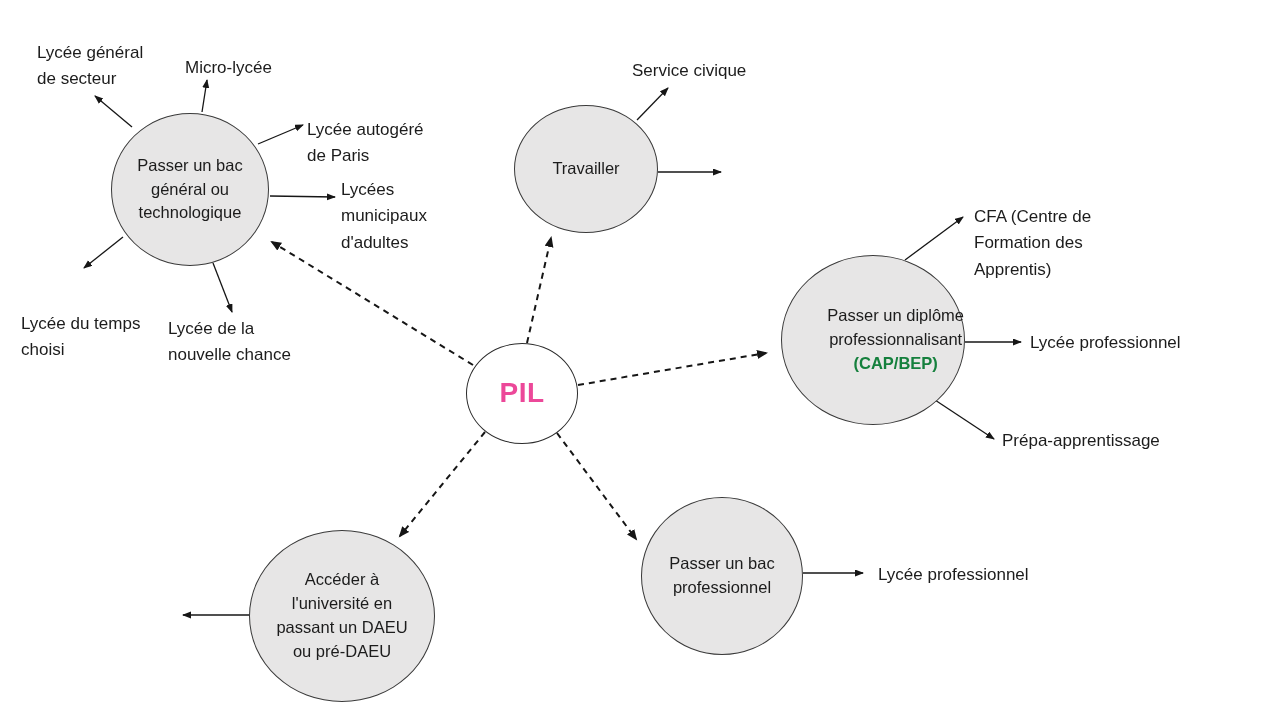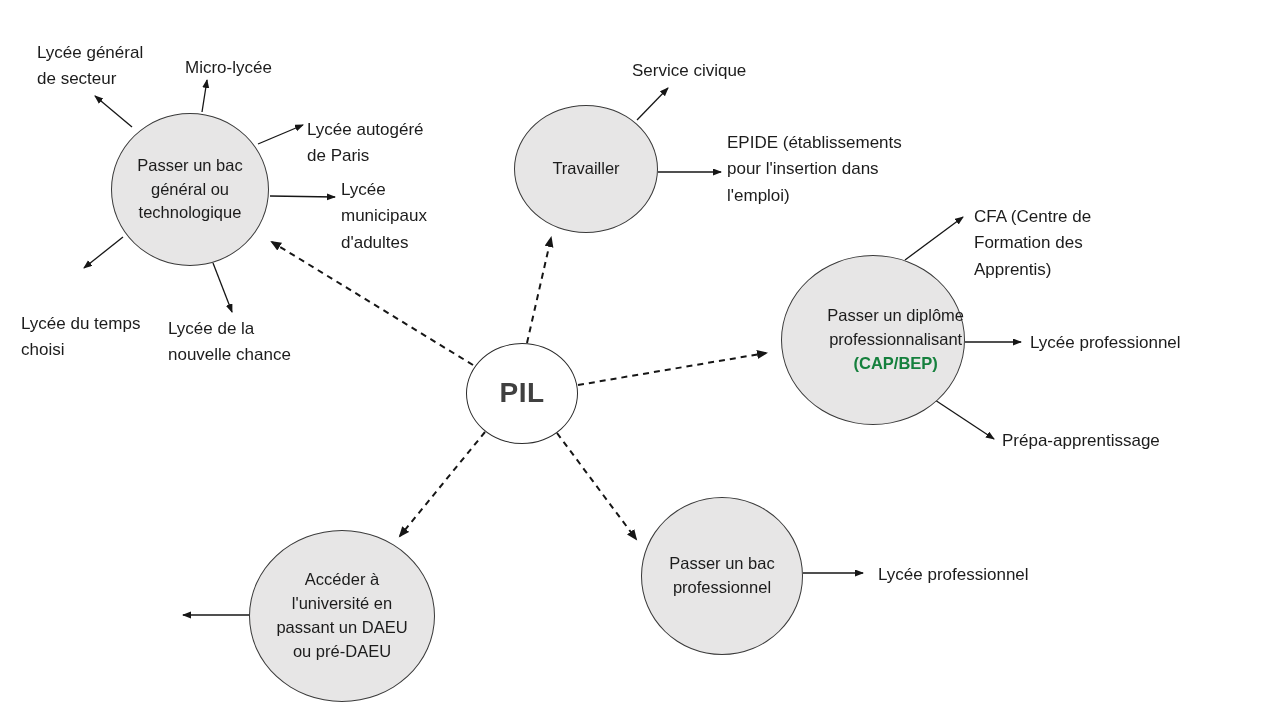--- a/index.html
+++ b/index.html
@@ -43,21 +43,21 @@
     color: #15803d;
   }
   .node.center-node {
     background: #ffffff;
     border: 1.4px solid #2b2b2b;
   }
   .node.center-node .node-label {
     font-size: 28px;
     font-weight: bold;
     letter-spacing: 0.5px;
-    color: #404040;
+    color: #ec4899;
   }
   .leaf-label {
     position: absolute;
     white-space: pre-line;
     font-size: 17px;
     line-height: 1.55;
     color: #1c1c1c;
   }
 </style>
 </head>
@@ -129,32 +129,29 @@
 
   <div class="node center-node" style="left:466px; top:343px; width:112px; height:101px;">
     <span class="node-label">PIL</span>
   </div>
 
   <div class="leaf-label" style="left:37px;  top:40px;">Lycée général
 de secteur</div>
   <div class="leaf-label" style="left:185px; top:55px;">Micro-lycée</div>
   <div class="leaf-label" style="left:307px; top:117px;">Lycée autogéré
 de Paris</div>
-  <div class="leaf-label" style="left:341px; top:177px;">Lycée
+  <div class="leaf-label" style="left:341px; top:177px;">Lycées
 municipaux
 d'adultes</div>
   <div class="leaf-label" style="left:21px;  top:271px;margin-top:40px;">Lycée du temps
 choisi</div>
   <div class="leaf-label" style="left:168px; top:316px;">Lycée de la
 nouvelle chance</div>
 
   <div class="leaf-label" style="left:632px; top:58px;">Service civique</div>
-  <div class="leaf-label" style="left:727px; top:130px;">EPIDE (établissements
-pour l'insertion dans
-l'emploi)</div>
 
   <div class="leaf-label" style="left:974px; top:204px;">CFA (Centre de
 Formation des
 Apprentis)</div>
   <div class="leaf-label" style="left:1030px;top:330px;">Lycée professionnel</div>
   <div class="leaf-label" style="left:1002px;top:428px;">Prépa-apprentissage</div>
 
   <div class="leaf-label" style="left:878px; top:562px;">Lycée professionnel</div>
 
 

